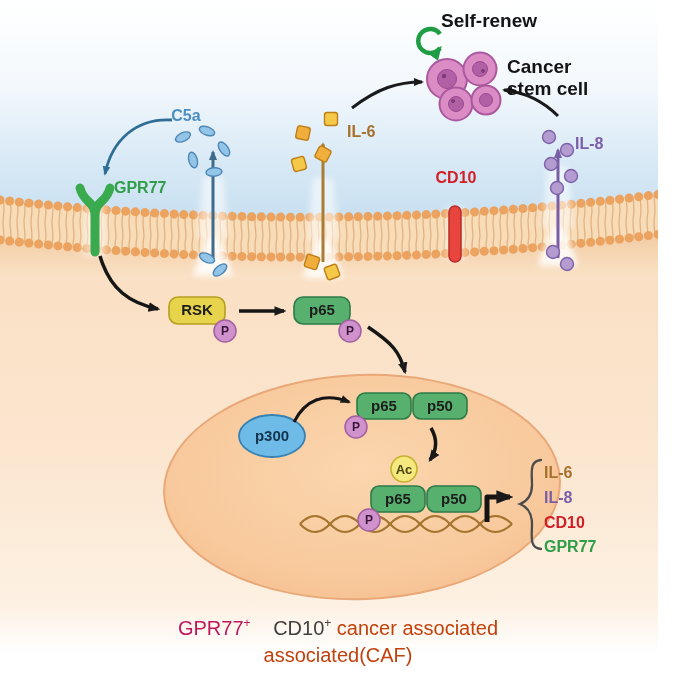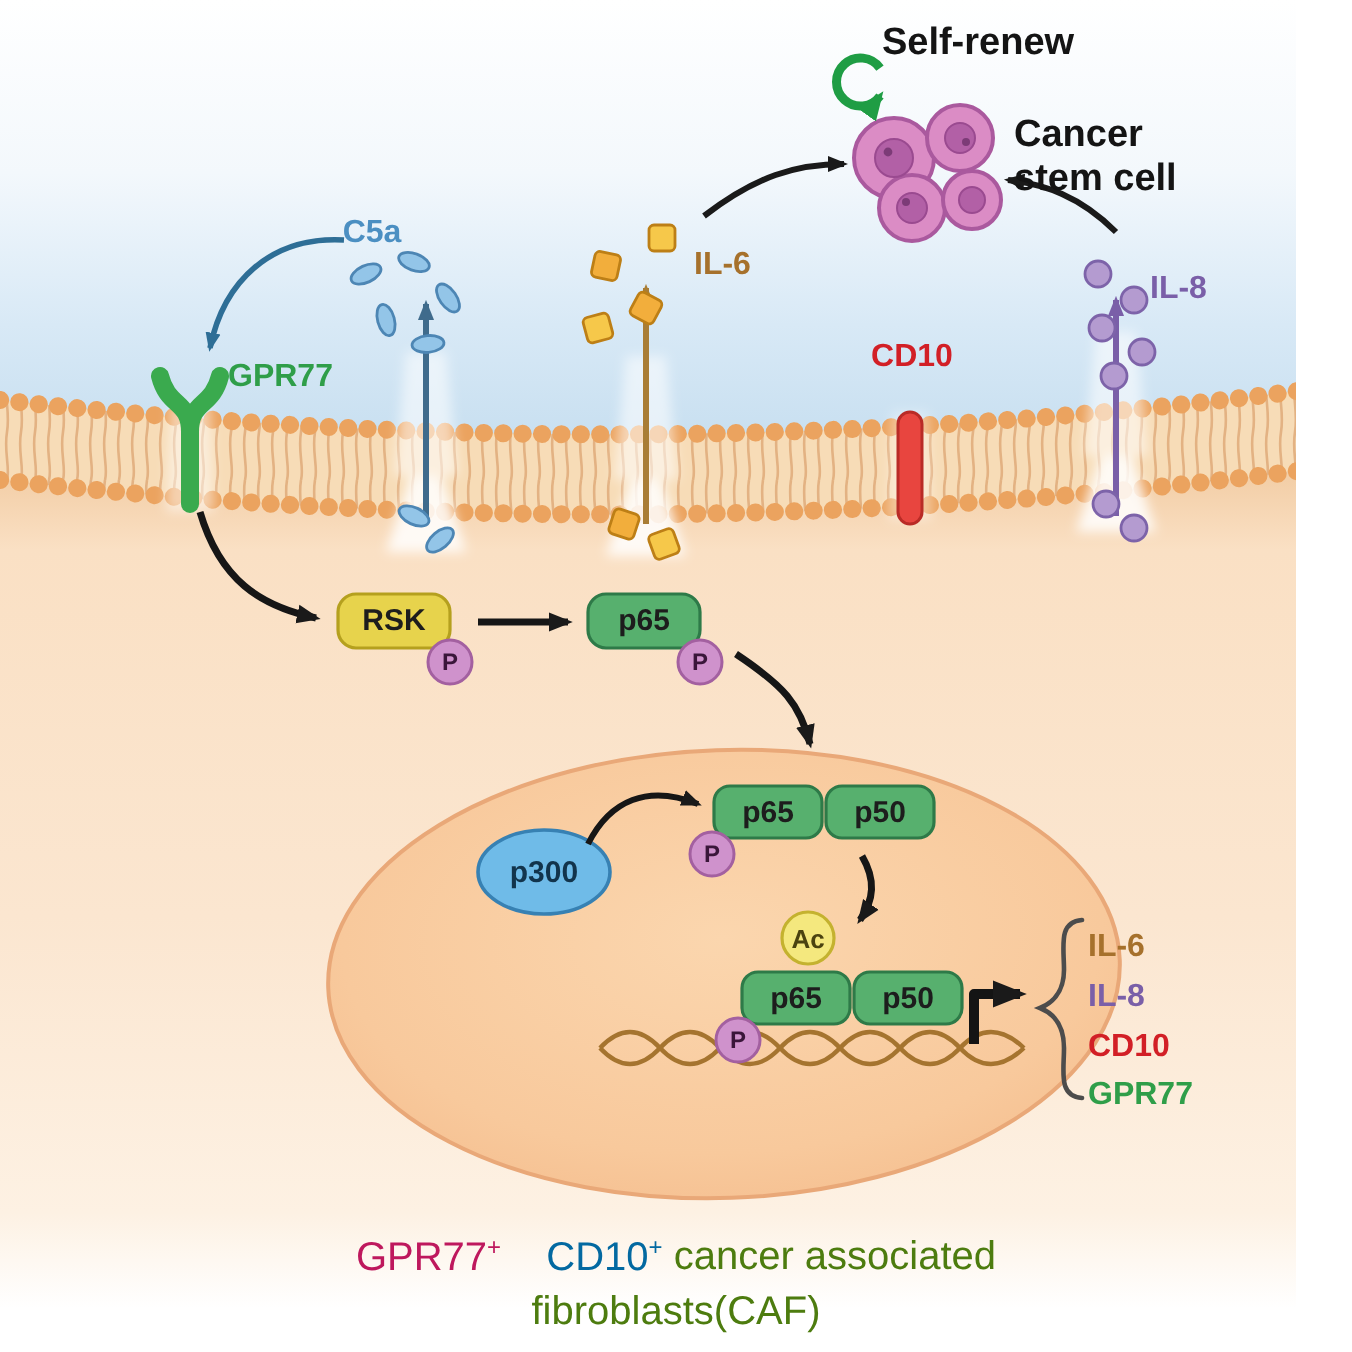--- a/index.html
+++ b/index.html
@@ -1,24 +1,24 @@
 <!DOCTYPE html>
 <html><head>
 <meta charset="utf-8">
 <style>
   html,body{margin:0;padding:0;}
   body{width:676px;height:676px;font-family:"Liberation Sans",sans-serif;background:#fff;}
-  .stage{position:relative;width:648px;height:676px;overflow:hidden;background:#fff;}
+  .stage{position:relative;width:648px;height:676px;overflow:hidden;background:#fff;padding-left:10px;}
   .stage svg{position:absolute;left:0;top:0;}
   .caption{position:absolute;left:0;top:610px;width:676px;text-align:center;
            font-size:20px;line-height:27px;color:#2b2b2b;}
   .caption sup{font-size:12px;}
   .cap-green{color:#be185d;}
-  .cap-red{color:#0369a1;margin-left:17px;}
-  .cap-dark{color:#4d7c0f;text-align:center;}
+  .cap-red{color:#404040;margin-left:17px;}
+  .cap-dark{color:#c2410c;text-align:center;}
   text{font-family:"Liberation Sans",sans-serif;}
 </style>
 </head>
 <body>
 
 <div class="stage">
 <svg width="676" height="676" viewBox="0 0 676 676">
   <defs>
     <linearGradient id="skyGrad" x1="0" y1="0" x2="0" y2="1">
       <stop offset="0" stop-color="#ffffff"></stop>
@@ -230,15 +230,15 @@
     <text x="544" y="552" font-size="16" font-weight="700" fill="#2f9e49">GPR77</text>
   </g>
 </svg>
 
 <div class="caption">
   <div>
     <span class="cap-green"><span>GPR77</span><sup>+</sup></span>
     <span class="cap-red"><span>CD10</span><sup>+</sup></span>
     <span class="cap-dark"> cancer associated</span>
   </div>
-  <div class="cap-dark">fibroblasts(CAF)</div>
+  <div class="cap-dark">associated(CAF)</div>
 </div>
 </div>
 
 </body></html>

